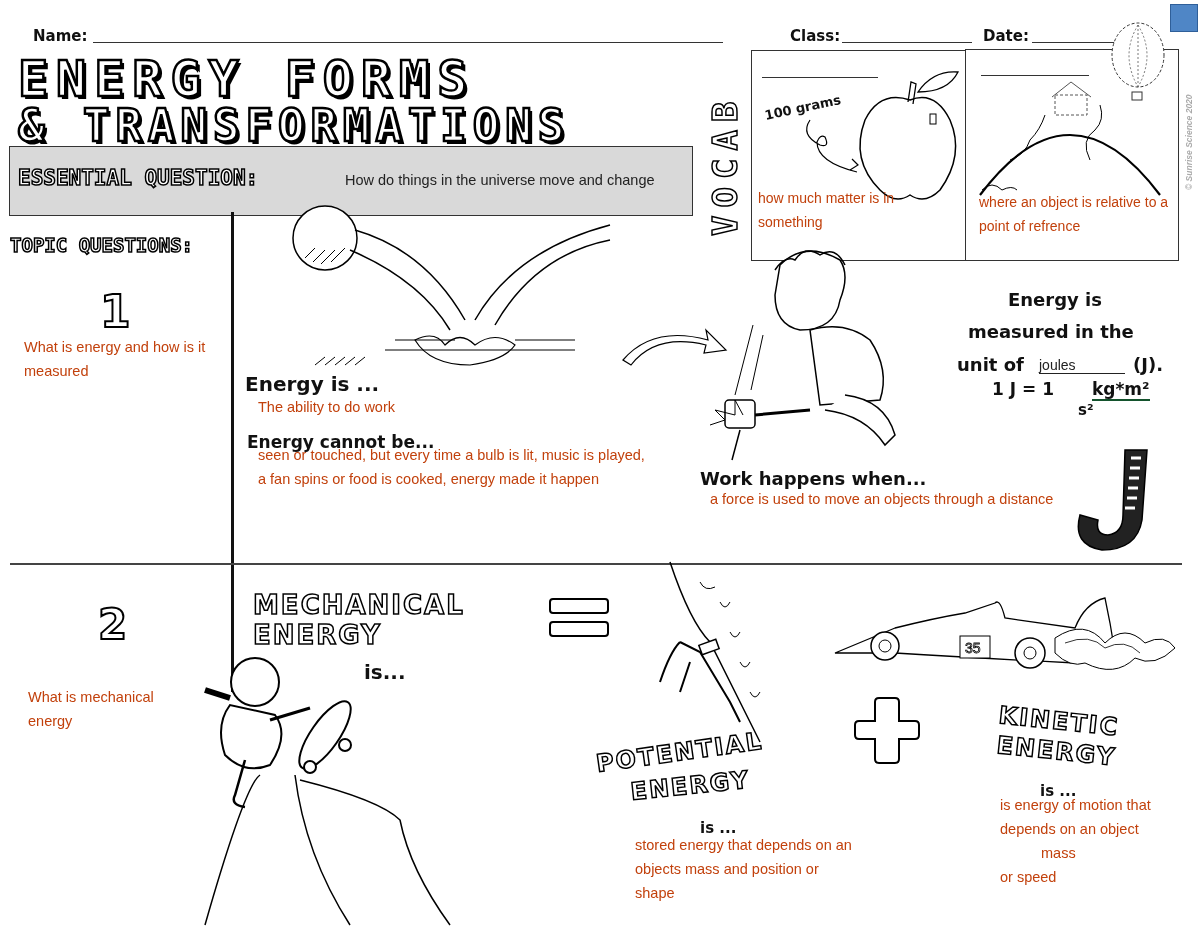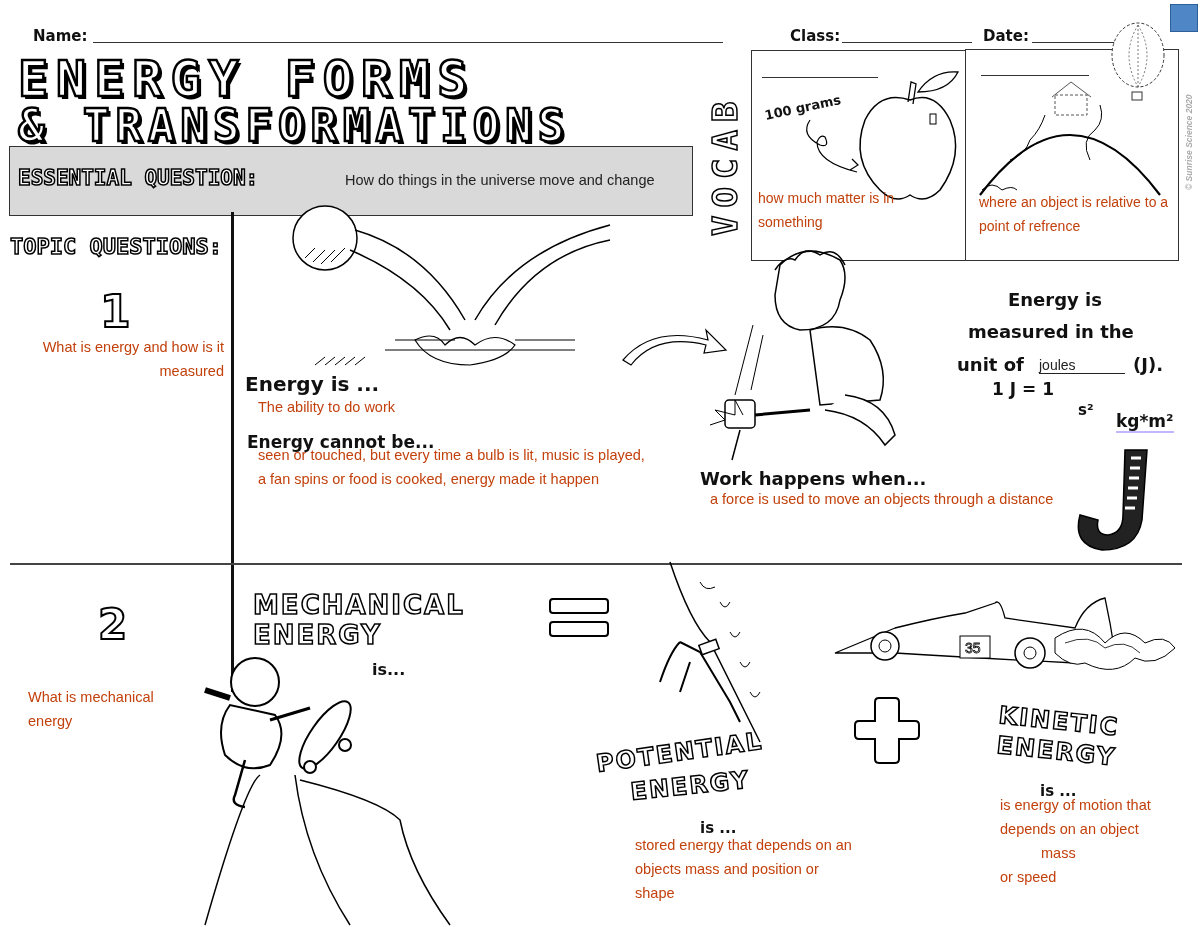--- a/index.html
+++ b/index.html
@@ -67,23 +67,23 @@
   <rect x="85" y="65" width="32" height="20" fill="#fff" stroke="#555" stroke-width="1" stroke-dasharray="3 2"></rect>
   <path d="M82 67 l19 -15 l20 15" fill="none" stroke="#555" stroke-width="1"></path>
   <ellipse cx="168" cy="25" rx="26" ry="32" fill="#fff" stroke="#333" stroke-width="1" stroke-dasharray="3 2"></ellipse>
   <path d="M168 -5 q-18 30 0 62 M168 -5 q18 30 0 62 M168 -5 v62" fill="none" stroke="#555" stroke-width="0.8" stroke-dasharray="2 2"></path>
   <rect x="162" y="62" width="10" height="8" fill="none" stroke="#333" stroke-width="1"></rect>
 </svg>
 <div class="abs ans" style="left:979px;top:190px;width:215px;font-size:14px;">where an object is relative to a point of refrence</div>
 
 <div class="abs" style="left:1184px;top:190px;font-size:8.5px;color:#aaa;font-weight:bold;font-style:italic;transform:rotate(-90deg);transform-origin:left top;white-space:nowrap;">© Sunrise Science 2020</div>
 
-<div class="abs outline-sm" style="left:10px;top:236px;font-size:22px;font-family:'DejaVu Sans Mono',monospace;">TOPIC QUESTIONS:</div>
+<div class="abs outline-sm" style="left:10px;top:236px;font-size:19px;font-family:'DejaVu Sans Mono',monospace;">TOPIC QUESTIONS:</div>
 <div class="abs outline-sm" style="left:100px;top:290px;font-size:44px;-webkit-text-stroke:2px #000;">1</div>
-<div class="abs ans" style="left:24px;top:335px;width:200px;text-align:right;">What is energy and how is it measured</div>
+<div class="abs ans" style="left:24px;top:335px;width:200px;">What is energy and how is it measured</div>
 <div class="abs outline-sm" style="left:98px;top:604px;font-size:42px;-webkit-text-stroke:2px #000;">2</div>
 <div class="abs ans" style="left:28px;top:685px;width:160px;">What is mechanical energy</div>
 
 <div class="abs" style="left:231px;top:212px;width:3px;height:480px;background:#111;"></div>
 <div class="abs" style="left:10px;top:563px;width:1172px;height:1.5px;background:#444;"></div>
 
 <svg class="abs" style="left:285px;top:200px;" width="330" height="185">
   <circle cx="40" cy="38" r="32" fill="#fff" stroke="#000" stroke-width="1.5"></circle>
   <path d="M20 58 l10 -10 M28 62 l12 -12 M36 64 l14 -14 M46 62 l14 -14" stroke="#000" stroke-width="1"></path>
   <path d="M70 30 q70 20 110 90 M65 50 q70 30 100 80" fill="none" stroke="#000" stroke-width="1.5"></path>
@@ -122,26 +122,26 @@
   <path d="M50 2 l22 0 l-5 70 q-5 30 -40 30 q-30 -5 -22 -35 l18 5 q-3 15 10 15 q15 -2 15 -20z" fill="#222" stroke="#000" stroke-width="1.5"></path>
   <path d="M56 10 h10 M55 20 h10 M54 30 h10 M53 40 h10 M52 50 h10 M50 60 h10" stroke="#fff" stroke-width="3"></path>
 </svg>
 
 <div class="abs bold-round" style="left:1008px;top:289px;font-size:18px;">Energy is</div>
 <div class="abs bold-round" style="left:968px;top:321px;font-size:18px;">measured in the</div>
 <div class="abs bold-round" style="left:957px;top:354px;font-size:18px;">unit of</div>
 <div class="abs" style="left:1039px;top:357px;width:86px;font-size:14px;color:#222;border-bottom:1.5px solid #222;">joules</div>
 <div class="abs bold-round" style="left:1133px;top:354px;font-size:18px;">(J).</div>
 <div class="abs bold-round" style="left:992px;top:379px;font-size:17px;">1 J = 1</div>
-<div class="abs bold-round" style="left:1116px;top:379px;font-size:17px;border-bottom:2px solid #c4b5fd;margin-top:32px;">kg*m²</div>
+<div class="abs bold-round" style="left:1092px;top:379px;font-size:17px;border-bottom:2px solid #14532d;">kg*m²</div>
 <div class="abs bold-round" style="left:1078px;top:401px;font-size:15px;">s²</div>
 
 <div class="abs outline-sm" style="left:253px;top:592px;font-size:26px;letter-spacing:2px;">MECHANICAL</div>
 <div class="abs outline-sm" style="left:253px;top:622px;font-size:26px;letter-spacing:2px;">ENERGY</div>
-<div class="abs bold-round" style="left:372px;top:660px;font-size:16px;">is...</div>
+<div class="abs bold-round" style="left:364px;top:660px;font-size:20px;">is...</div>
 
 <svg class="abs" style="left:200px;top:650px;" width="270" height="275">
   <circle cx="55" cy="32" r="24" fill="#fff" stroke="#000" stroke-width="2"></circle>
   <path d="M30 55 q-15 20 -5 50 q20 20 45 10 q20 -30 5 -50z" fill="#fff" stroke="#000" stroke-width="2"></path>
   <path d="M5 40 l25 8" stroke="#000" stroke-width="6"></path>
   <path d="M70 70 l40 -12" stroke="#000" stroke-width="3"></path>
   <path d="M45 110 l-10 35 q-5 10 10 12" fill="none" stroke="#000" stroke-width="2.5"></path>
   <ellipse cx="125" cy="85" rx="14" ry="40" transform="rotate(35 125 85)" fill="#fff" stroke="#000" stroke-width="2"></ellipse>
   <circle cx="110" cy="117" r="6" fill="#fff" stroke="#000" stroke-width="2"></circle>
   <circle cx="145" cy="95" r="6" fill="#fff" stroke="#000" stroke-width="2"></circle>

